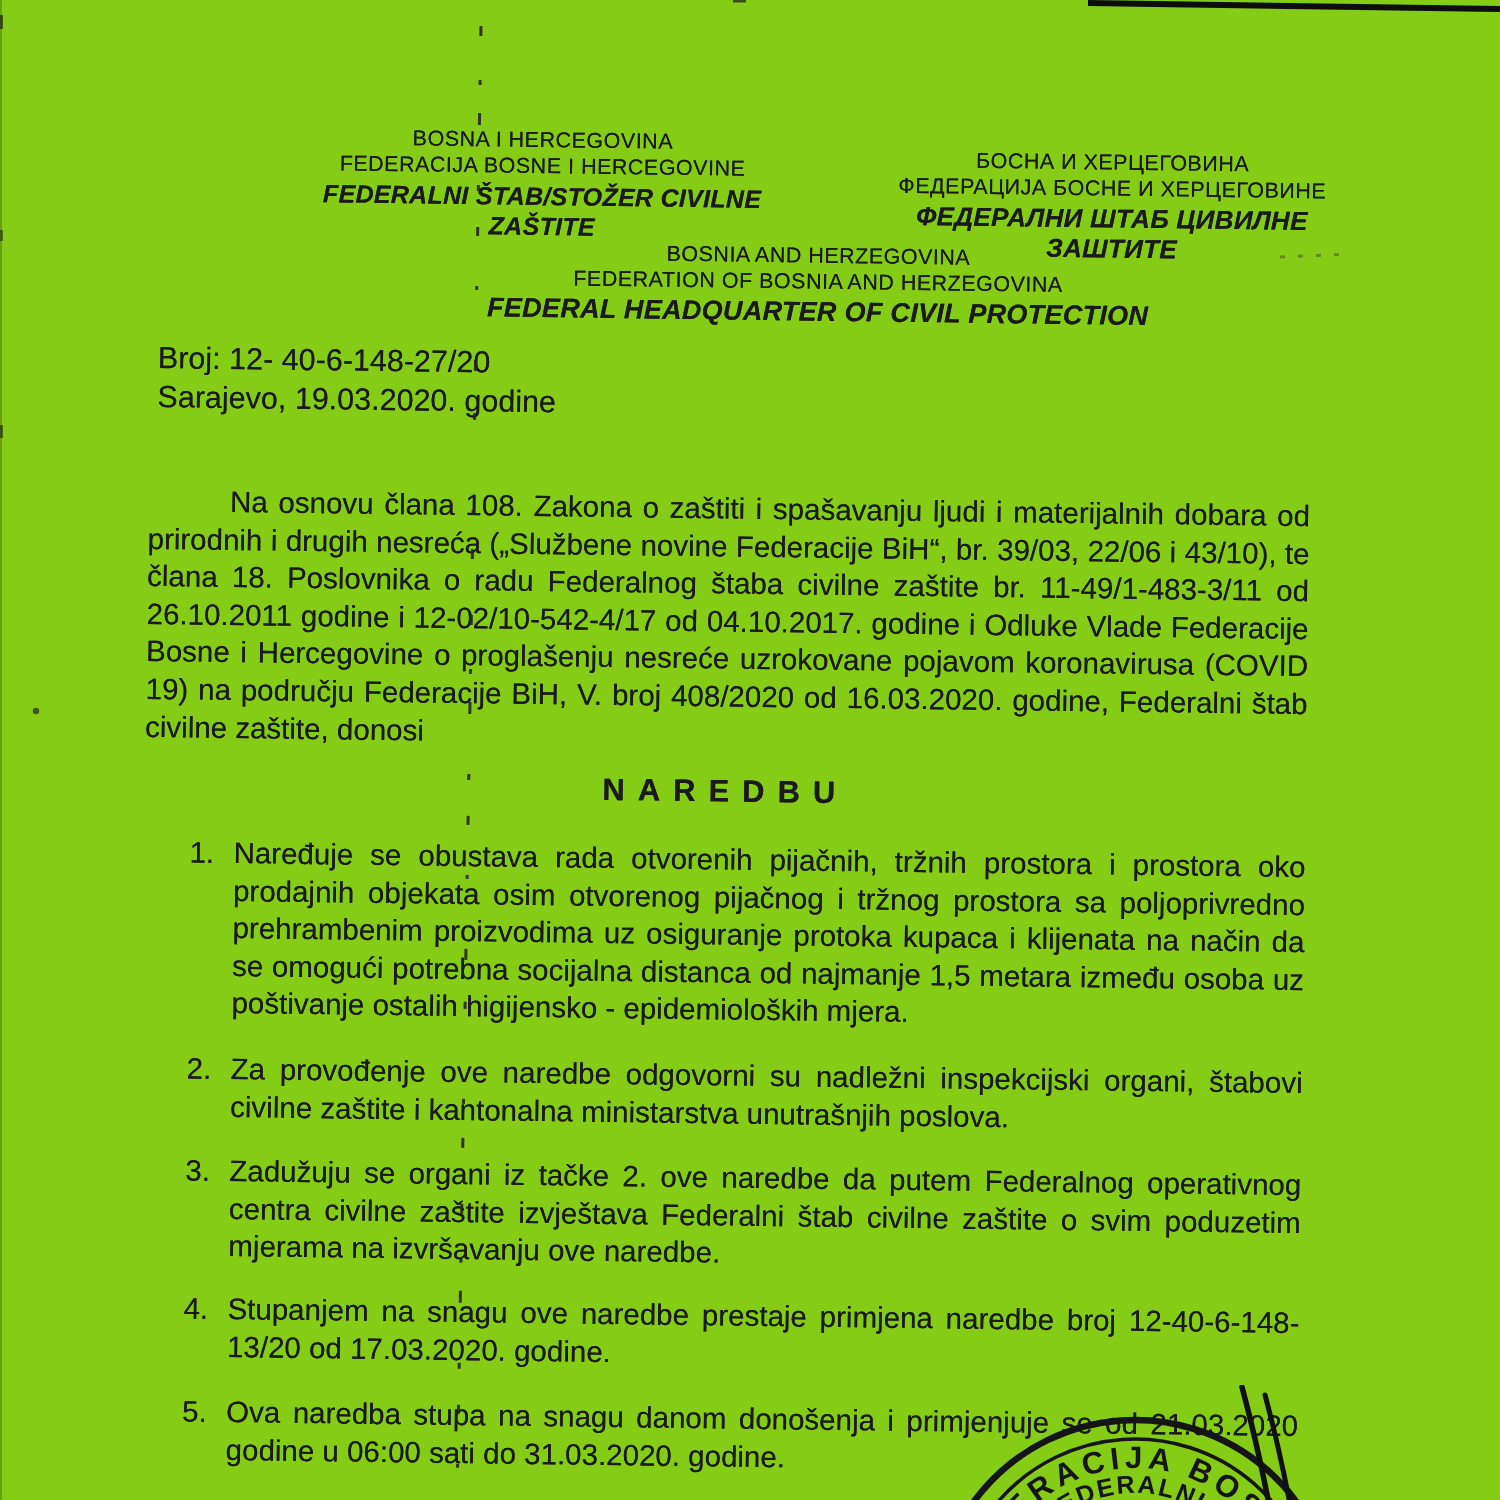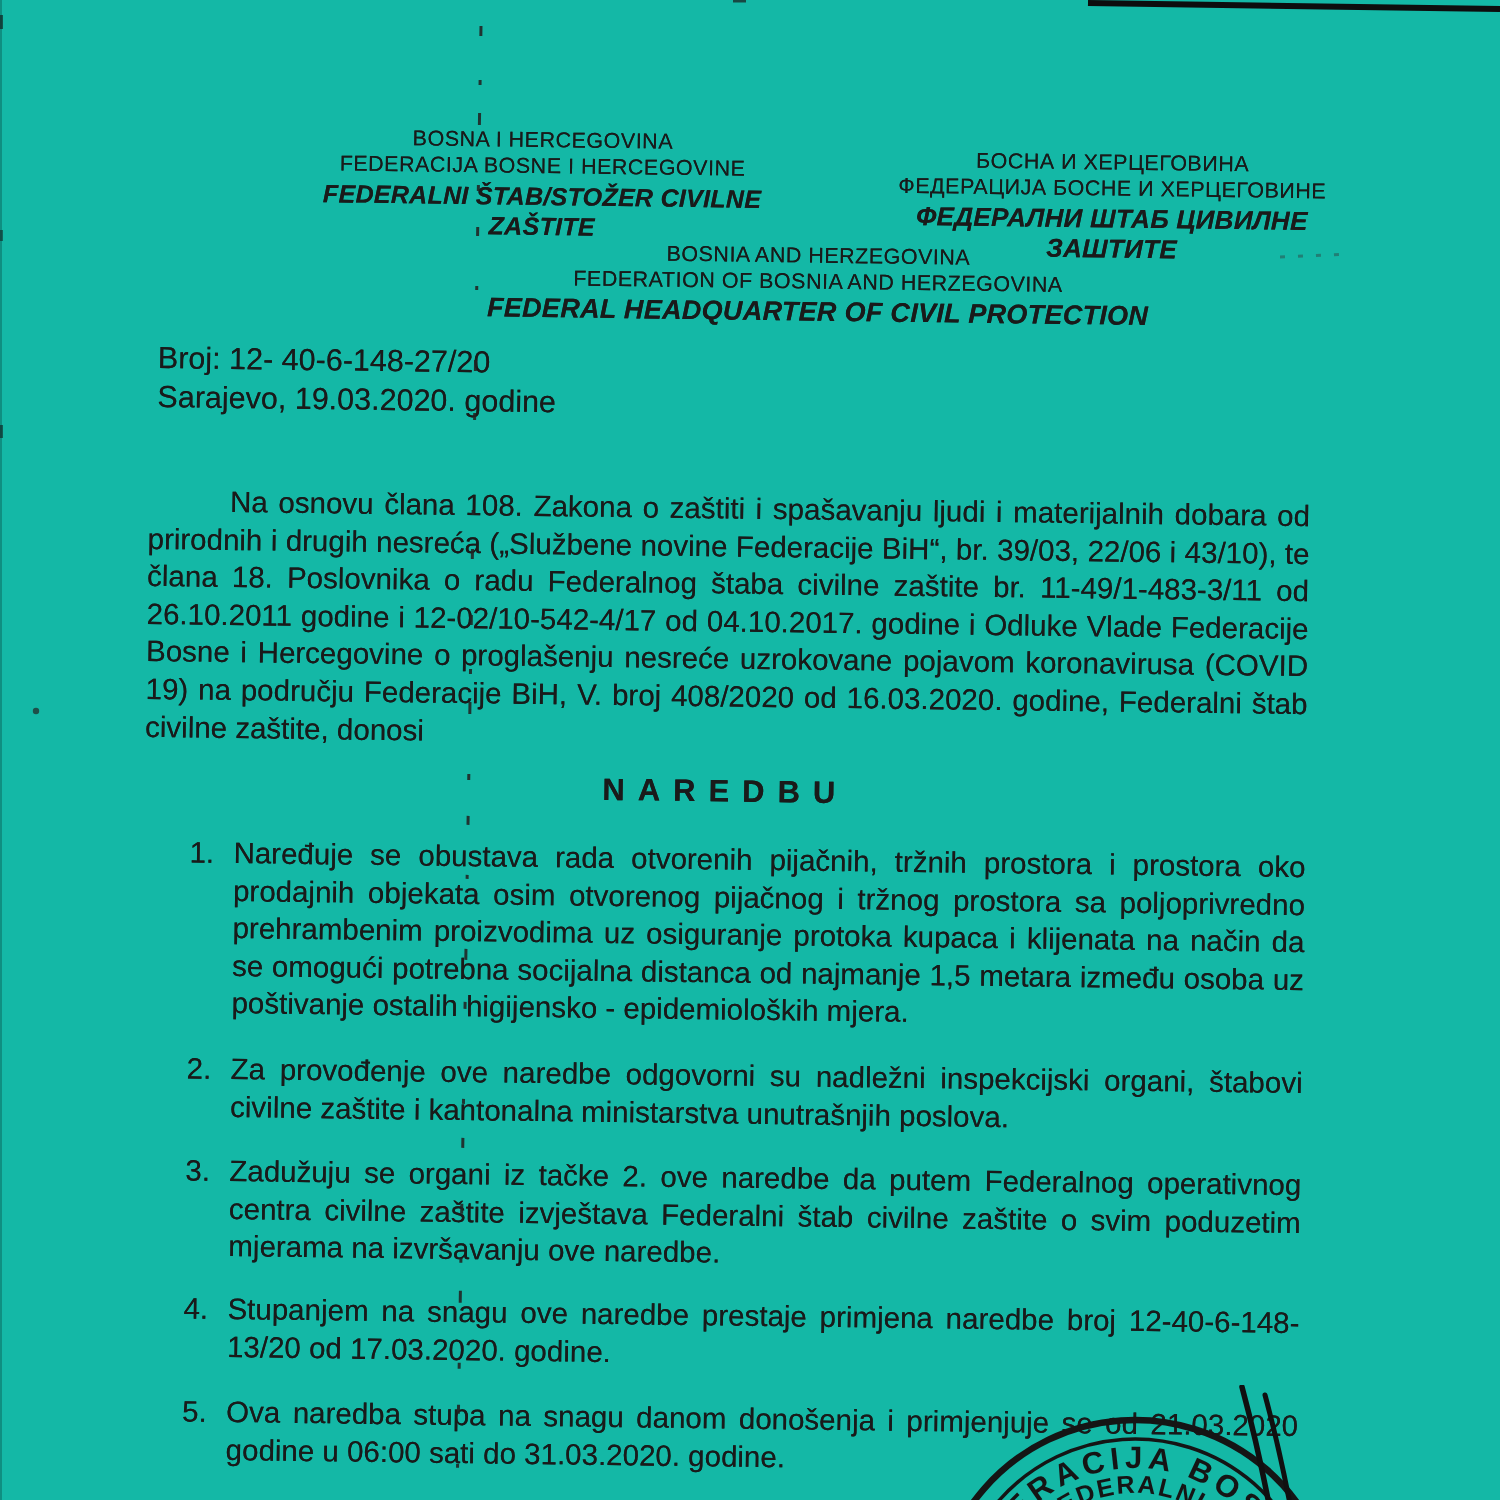--- a/index.html
+++ b/index.html
@@ -1,19 +1,19 @@
 <!DOCTYPE html>
 <html><head>
 <meta charset="utf-8">
 <style>
   html,body{margin:0;padding:0;background:#ffffff;}
   .page{
     position:relative;
     width:1500px;height:1500px;
-    background:#14b8a6;
+    background:#84cc16;
     overflow:hidden;
     font-family:"Liberation Sans", sans-serif;
     color:#1a1a1a;
   }
   .content{
     position:absolute;inset:0;
     transform:rotate(0.75deg);
     transform-origin:460px 360px;
   }
   .content > *{position:absolute;}

